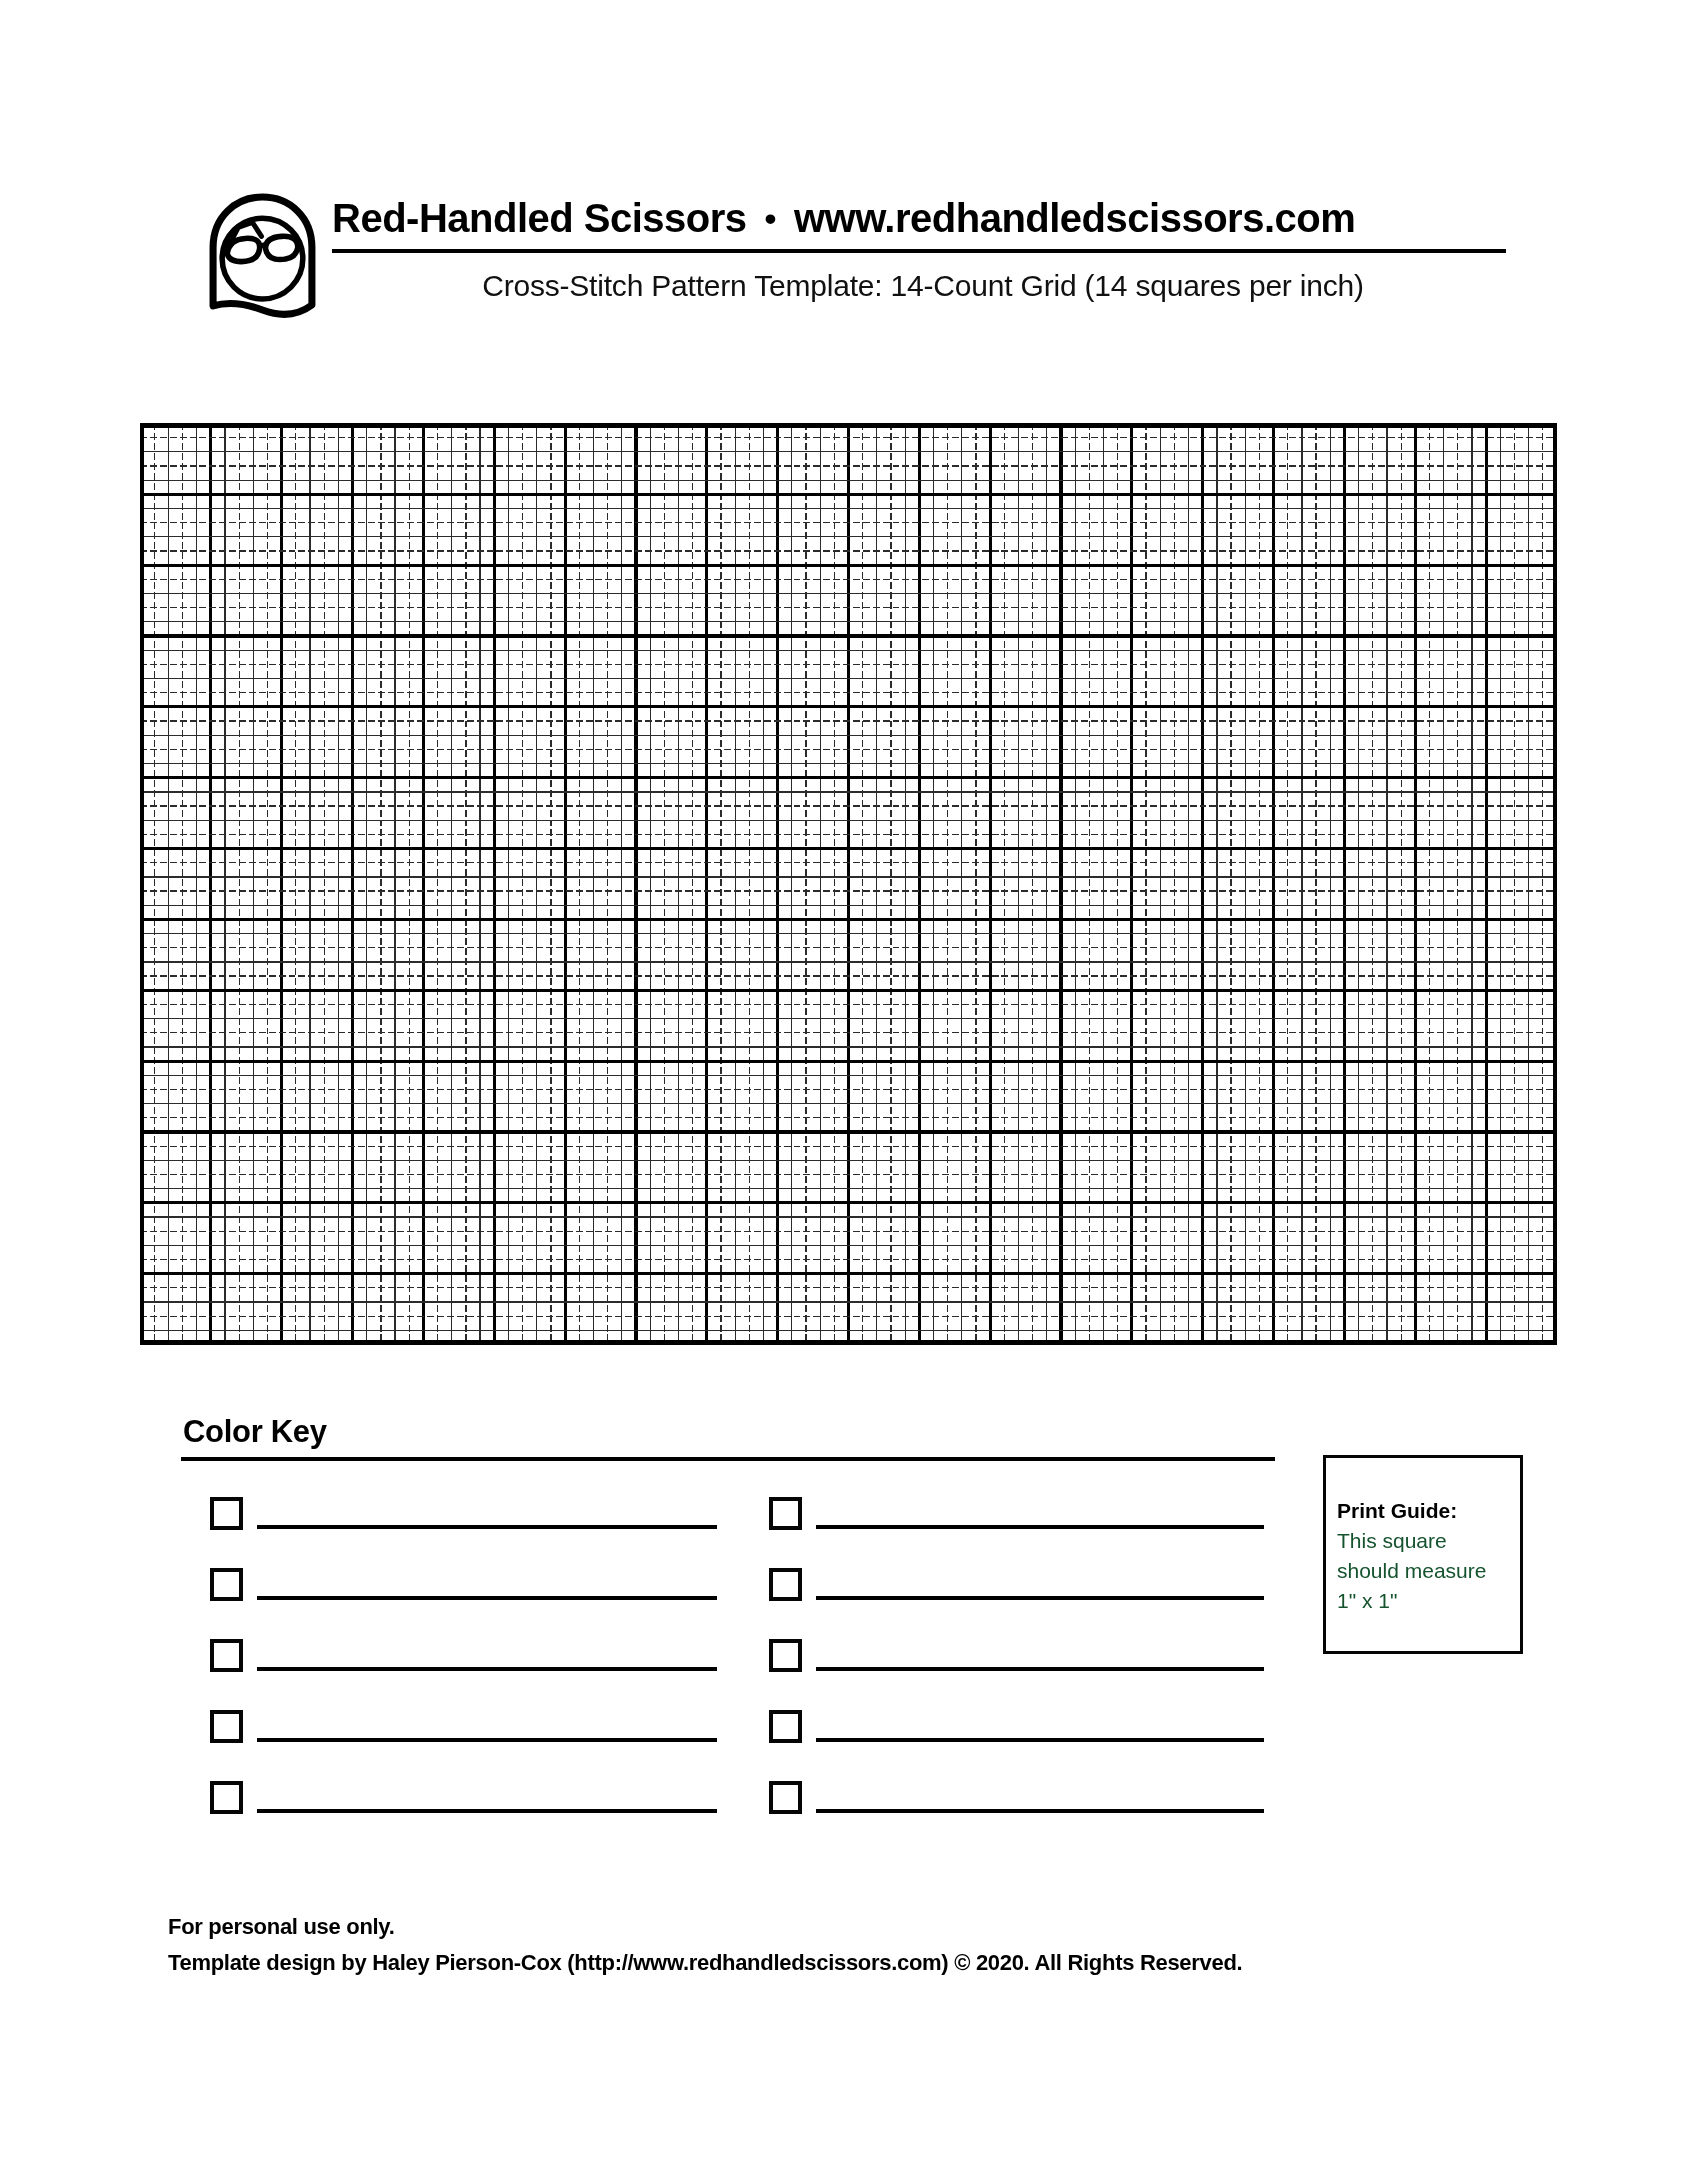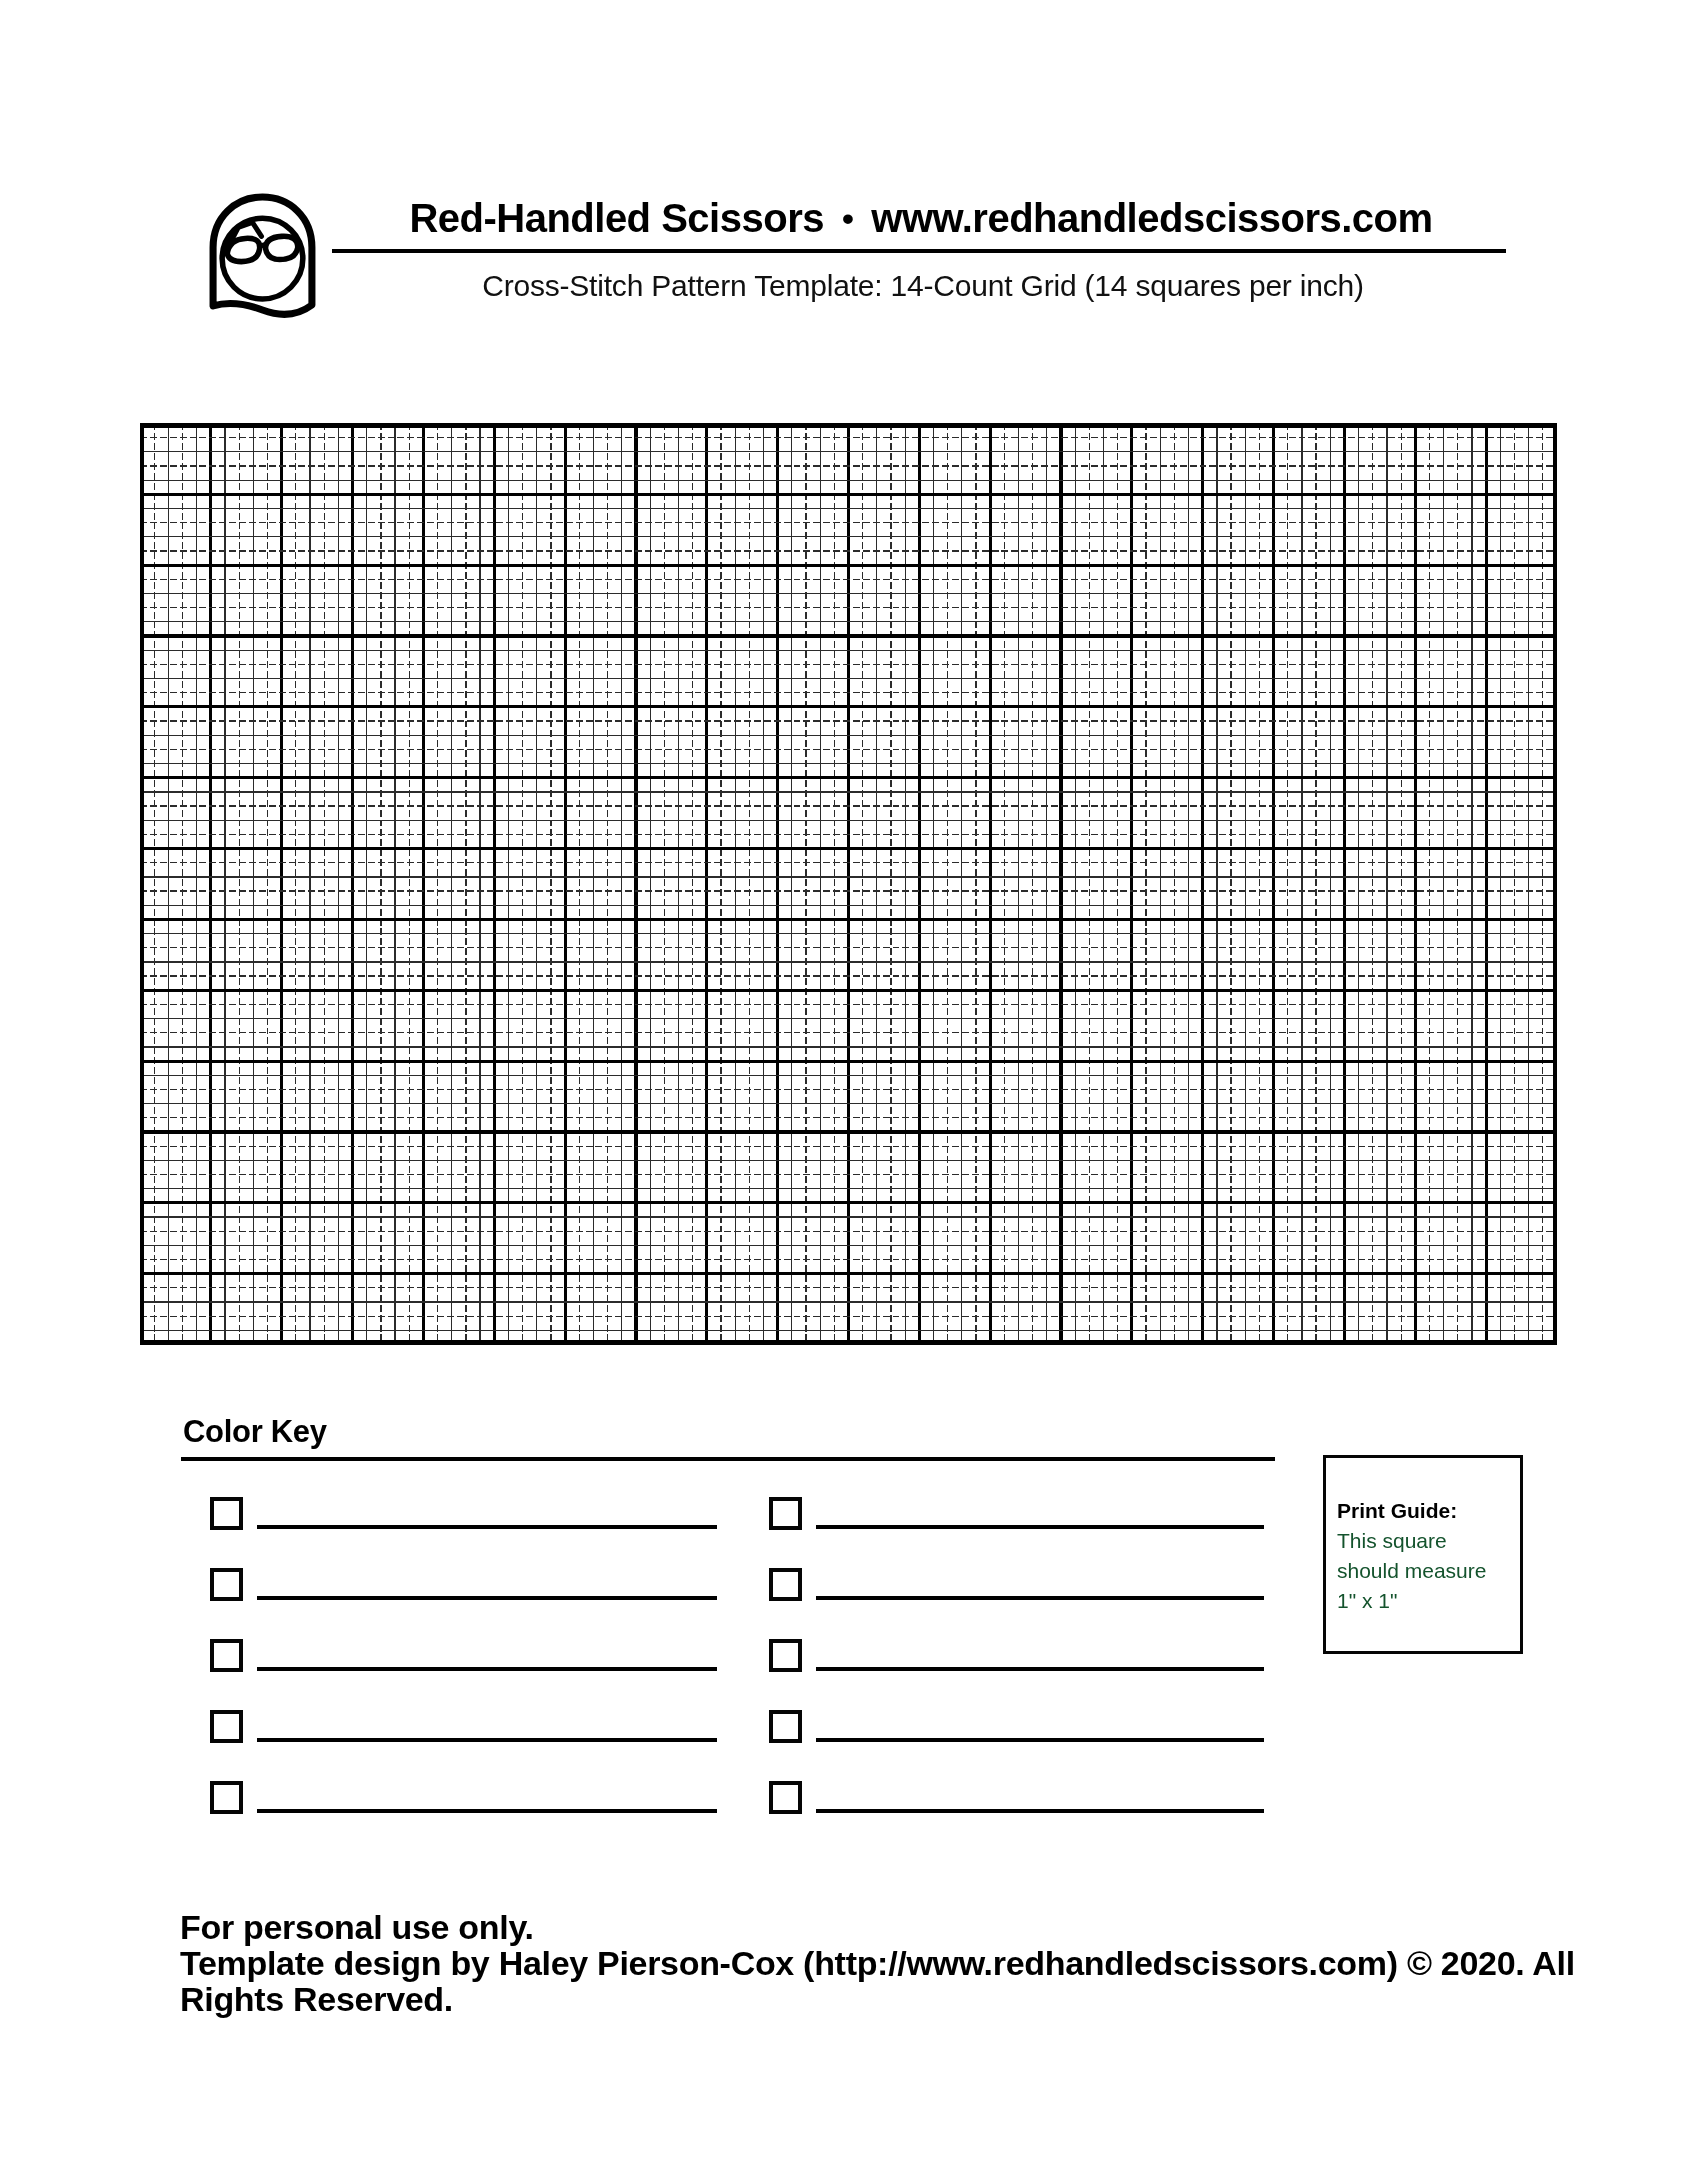--- a/index.html
+++ b/index.html
@@ -4,21 +4,21 @@
 <style>
   html,body { margin:0; padding:0; background:#ffffff; }
   .page {
     position:relative; width:1683px; height:2178px; background:#ffffff;
     font-family:"Liberation Sans", sans-serif; color:#000; overflow:hidden;
   }
   
   .logo { position:absolute; left:205px; top:191px; width:115px; height:131px; }
   .brand-line {
     position:absolute; left:332px; top:196px; width:1178px;
-    font-size:40px; font-weight:bold; letter-spacing:-0.5px; white-space:nowrap;text-align:center;
+    font-size:40px; font-weight:bold; letter-spacing:-0.5px; white-space:nowrap;
   }
   .brand-bullet { display:inline-block; margin:0 18px; font-size:34px; vertical-align:2px; }
   .header-rule { position:absolute; left:332px; top:249px; width:1174px; height:4px; background:#000; }
   .subtitle {
     position:absolute; left:334px; top:269px; width:1178px;
     font-size:30px; letter-spacing:-0.2px; white-space:nowrap; color:#111;text-align:center;
   }
   
   .grid-wrap { position:absolute; left:140px; top:423px; width:1417px; height:922px; }
   .grid-wrap svg { display:block; width:100%; height:100%; }
@@ -34,21 +34,21 @@
   .ck-col-1 .ck-line { width:460px; }
   .ck-col-2 .ck-line { width:448px; }
   
   .pg-box {
     position:absolute; left:1315px; top:1455px; width:200px; height:199px;
     box-sizing:border-box; border:3px solid #050505; padding:38px 8px 0 11px;margin-left:8px;
   }
   .pg-title { font-size:21px; font-weight:bold; line-height:30px; }
   .pg-line  { font-size:21px; line-height:30px; color:#14532d; }
   
-  .footer { position:absolute; left:168px; top:1909px; width:1436px; font-size:34px; font-weight:bold; letter-spacing:-0.3px; line-height:36px;margin-left:12px; }
+  .footer { position:absolute; left:168px; top:1909px; width:1436px; font-size:22px; font-weight:bold; letter-spacing:-0.3px; line-height:36px; }
 </style>
 </head>
 <body>
 
 <div class="page">
 
   <div class="logo">
     <svg viewBox="0 0 114 130" fill="none" stroke="#000" stroke-linecap="round" stroke-linejoin="round">
       <path d="M8 114 L8 56 C8 26 30 6 57 6 C84 6 106 26 106 56 L106 113 C90 125 73 124 57 118 C41 112 24 109 8 114 Z" stroke-width="7"></path>
       <circle cx="57" cy="67" r="40" stroke-width="5.5"></circle>

